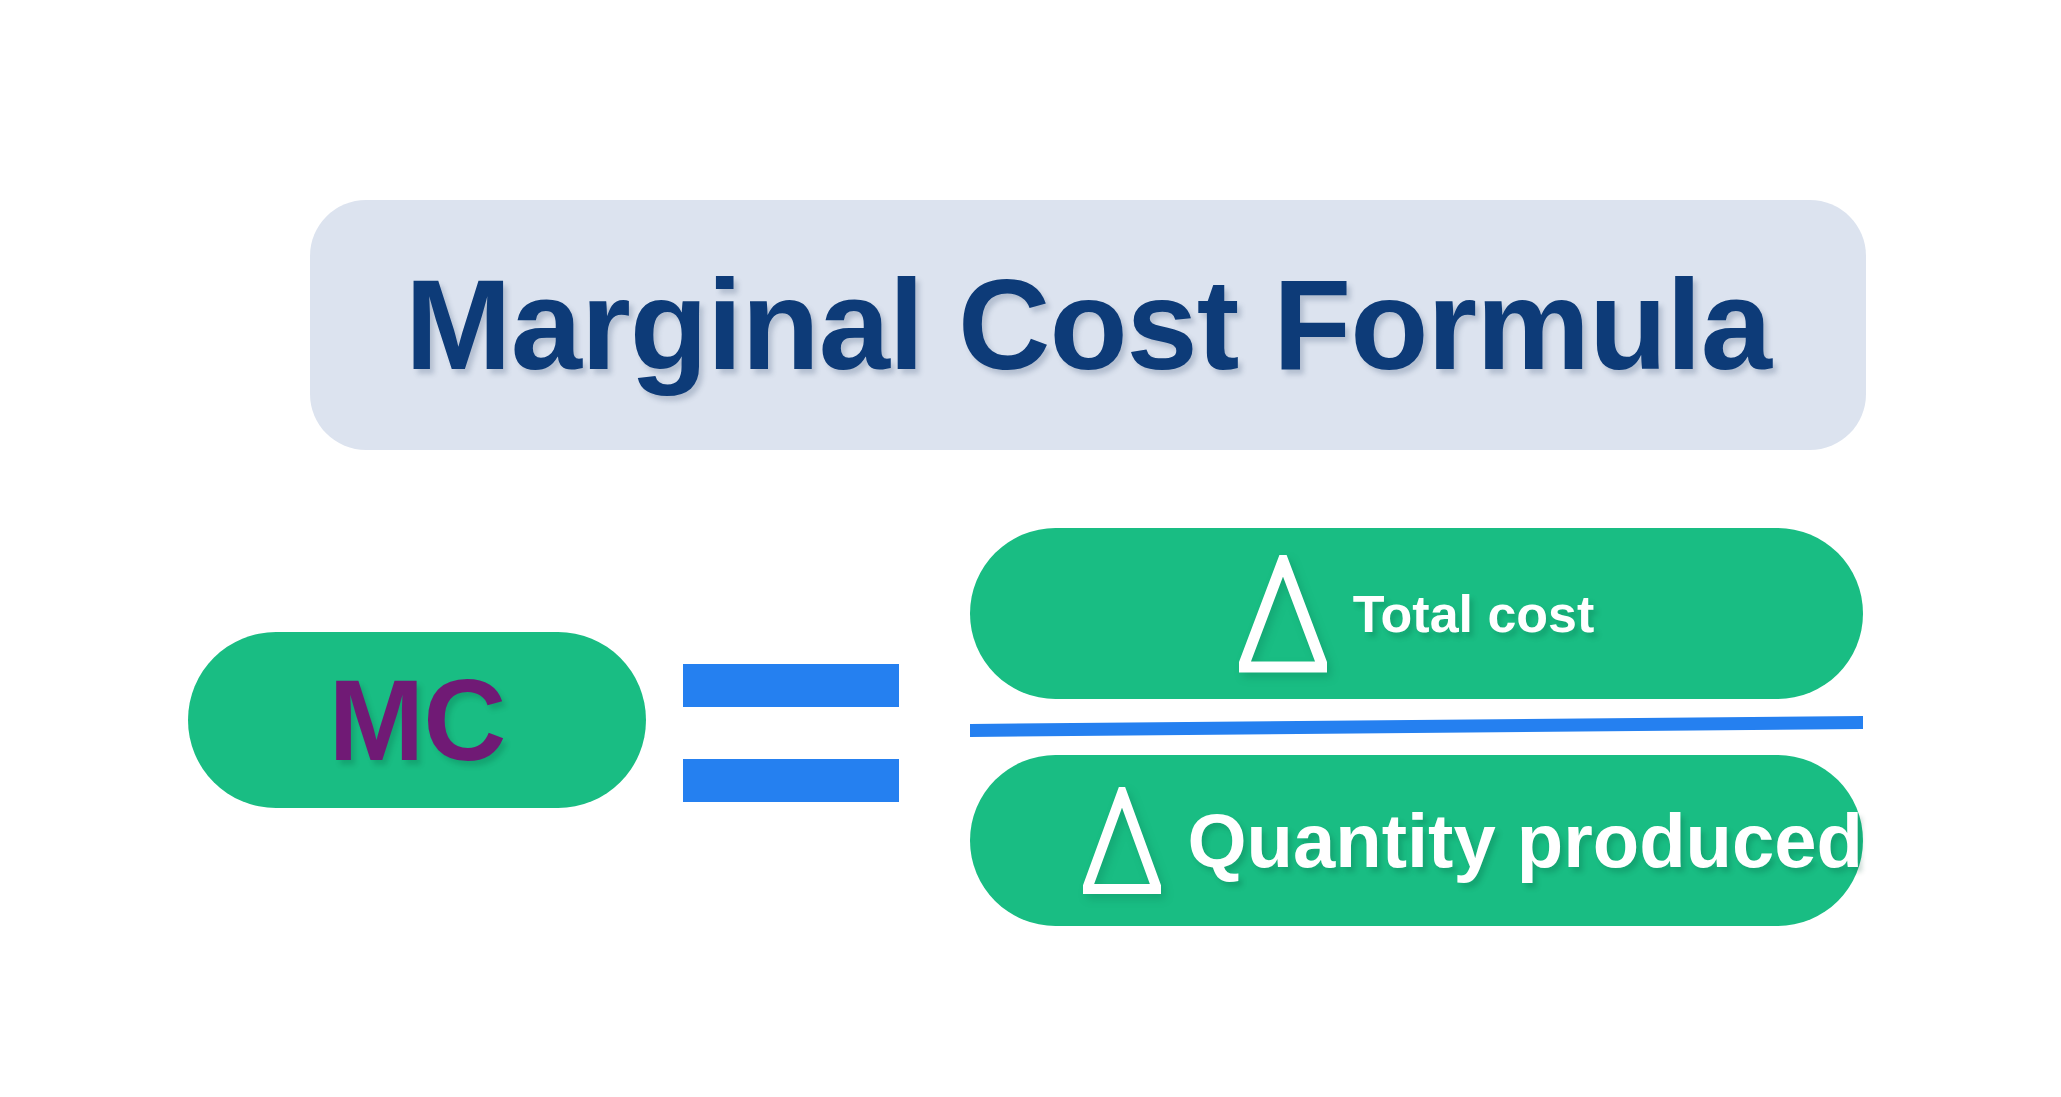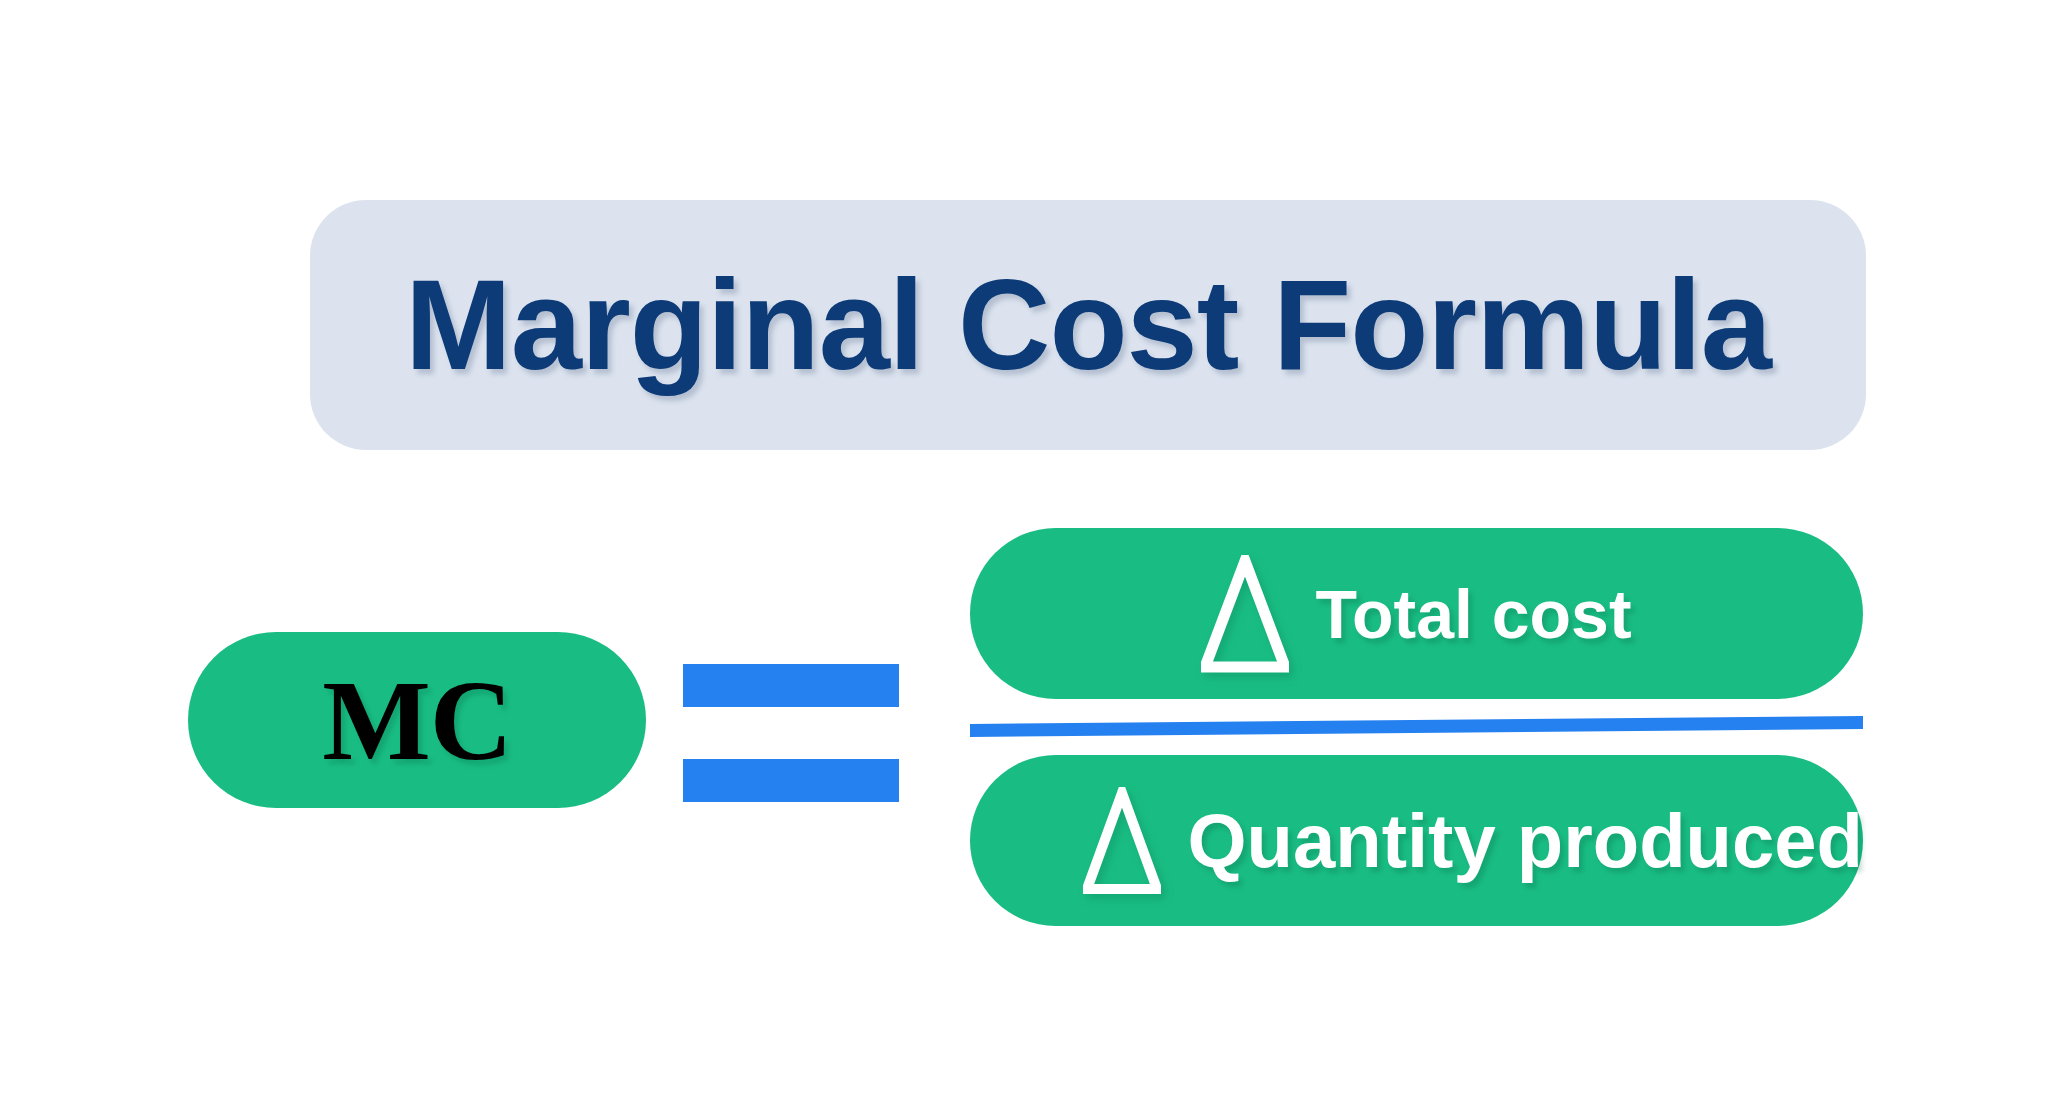--- a/index.html
+++ b/index.html
@@ -66,24 +66,24 @@
     top: 632px;
     width: 458px;
     height: 176px;
     background: #19bd83;
     border-radius: 88px;
     display: flex;
     align-items: center;
     justify-content: center;
   }
   .mc-label {
-    font-family: Liberation Serif, serif;
+    font-family: Liberation Sans, sans-serif;
     font-size: 115px;
     font-weight: bold;
-    color: #000000;
+    color: #701a75;
     line-height: 1;
     letter-spacing: -1px;
     text-shadow: 4px 5px 5px rgba(0, 80, 55, 0.22);
   }
 
   
   .equals-sign {
     position: absolute;
     left: 683px;
     top: 664px;
@@ -148,21 +148,21 @@
   }
 
   .frac-label {
     font-family: "Liberation Sans", "DejaVu Sans", sans-serif;
     font-weight: bold;
     color: #ffffff;
     line-height: 1;
     white-space: nowrap;
     text-shadow: 4px 5px 5px rgba(0, 80, 55, 0.22);
   }
-  .frac-label.numerator-label { font-size: 68px; }
+  .frac-label.numerator-label { font-size: 52px; }
   .frac-label.denominator-label { font-size: 76px; }
 
   
   .frac-line {
     position: absolute;
     left: 0;
     top: 188px;
     width: 893px;
     height: 22px;
     overflow: visible;

